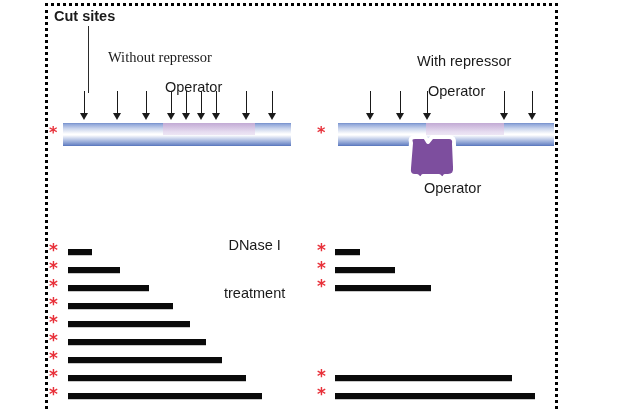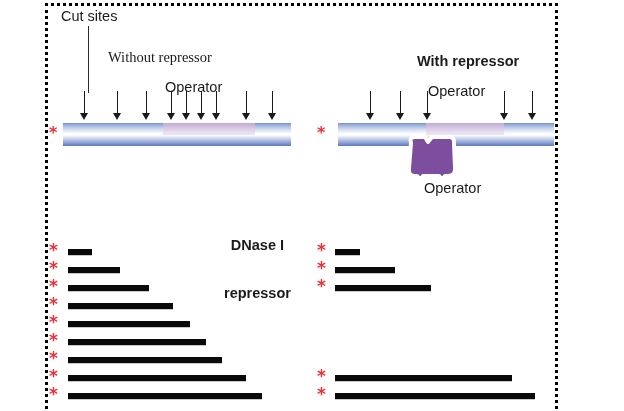--- a/index.html
+++ b/index.html
@@ -25,27 +25,27 @@
     pointer-events:none;
   }
   
   .lbl{
     position:absolute;
     color:#1a1a1a;
     font-size:14.5px;
     line-height:16px;
     white-space:pre;
   }
-  .lbl.cut{left:61px;top:8px;}
+  .lbl.cut{left:54px;top:8px;font-weight:bold;}
   .lbl.without{left:108px;top:49px;font-family:Liberation Serif, serif;}
   .lbl.op-l{left:165px;top:79px;}
-  .lbl.with{left:417px;top:53px;font-weight:bold;}
+  .lbl.with{left:417px;top:53px;}
   .lbl.op-r{left:428px;top:83px;}
   .lbl.repressor{left:424px;top:180px;}
-  .lbl.dnase{left:224px;top:205px;text-align:center;font-weight:bold;}
+  .lbl.dnase{left:224px;top:205px;text-align:center;}
   
   .leader{
     position:absolute;
     left:88px;top:26px;
     width:1px;height:67px;
     background:#2b2b2b;
   }
   
   .arrow{
     position:absolute;
@@ -254,16 +254,16 @@
         <span class="ast" style="left: 317px; top: 278px;">*</span>
         <div class="band" style="left: 335px; top: 375px; width: 177px;"></div>
         <span class="ast" style="left: 317px; top: 368px;">*</span>
         <div class="band" style="left: 335px; top: 393px; width: 200px;"></div>
         <span class="ast" style="left: 317px; top: 386px;">*</span>
       </div>
   </div>
 
   <div class="lbl dnase">
     <div>DNase I</div>
-    <div>repressor</div>
+    <div>treatment</div>
   </div>
 
 </div>
 
 </body></html>

